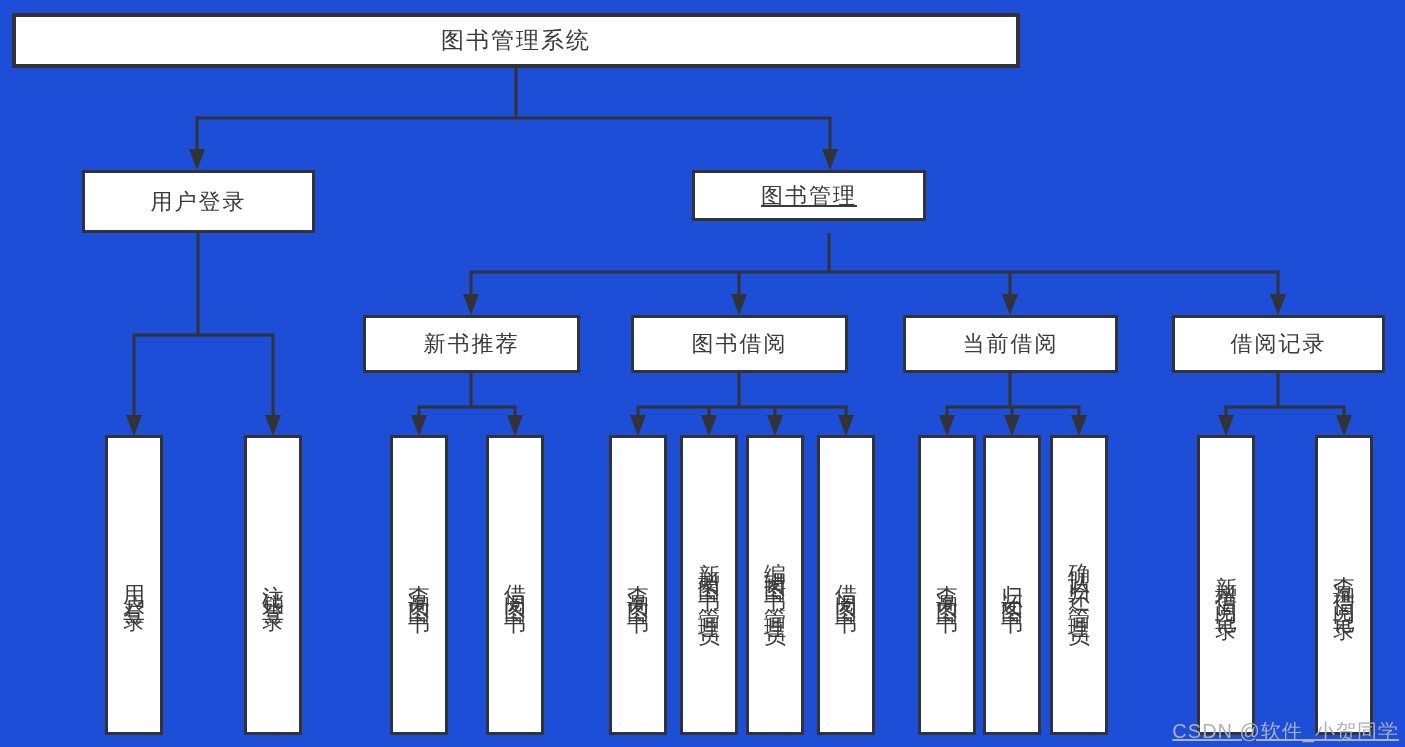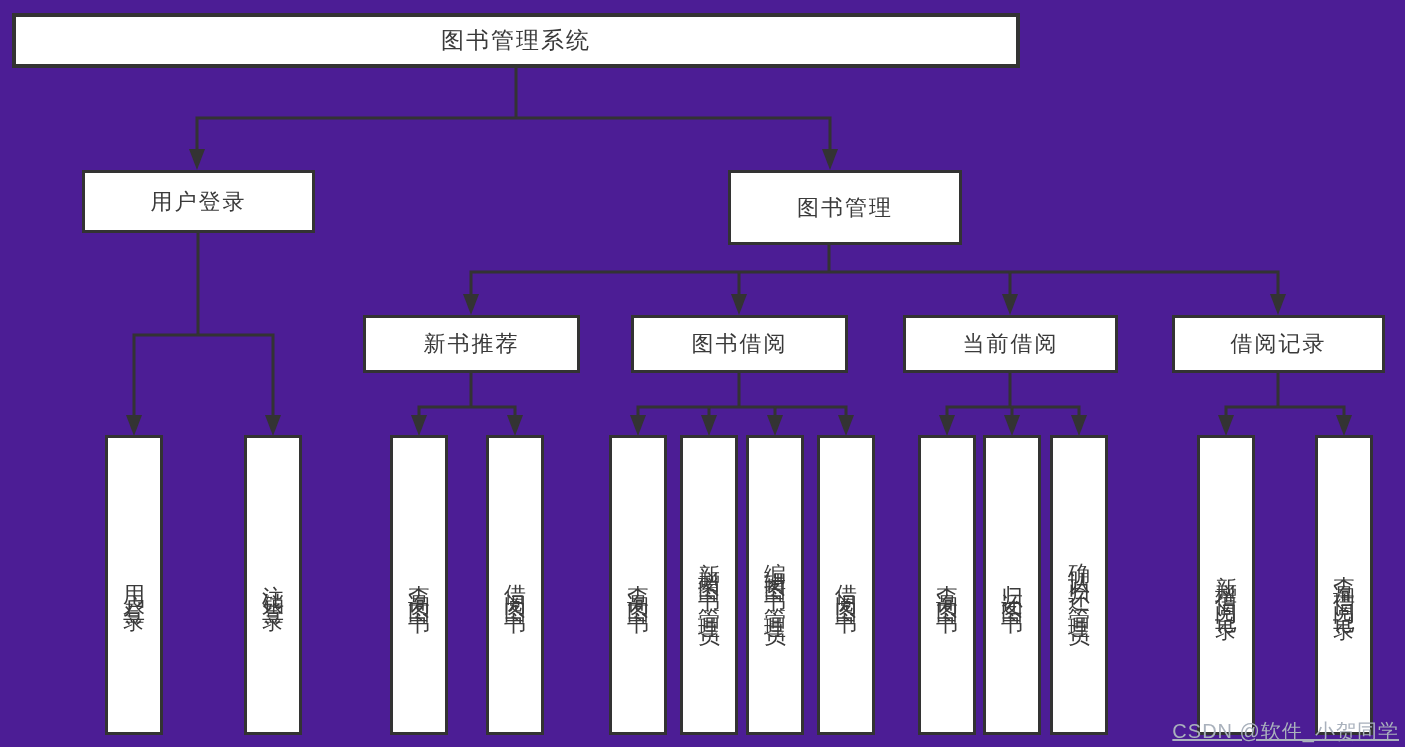--- a/index.html
+++ b/index.html
@@ -5,21 +5,21 @@
   html, body {
     margin: 0;
     padding: 0;
     background: #ffffff;
     font-family: "Liberation Sans", "DejaVu Sans", sans-serif;
   }
   .canvas {
     position: relative;
     width: 1405px;
     height: 747px;
-    background: #4c1d95;
+    background: #1d4ed8;
     overflow: hidden;
   }
   .connectors {
     position: absolute;
     left: 0;
     top: 0;
     width: 1405px;
     height: 747px;
     pointer-events: none;
   }
@@ -126,21 +126,21 @@
       <polygon points="1004,415 1020,415 1012,436"></polygon>
       <polygon points="1071,415 1087,415 1079,436"></polygon>
       <polygon points="1218,415 1234,415 1226,436"></polygon>
       <polygon points="1336,415 1352,415 1344,436"></polygon>
     </g>
   </svg>
 
   <div class="node root" style="left:12px; top:13px; width:1008px; height:55px;">图书管理系统</div>
 
   <div class="node" style="left:82px; top:170px; width:233px; height:63px;">用户登录</div>
-  <div class="node" style="left:728px; top:170px; width:234px; height:75px;">图书管理</div>
+  <div class="node" style="left:692px; top:170px; width:234px; height:51px;text-decoration:underline;">图书管理</div>
 
   <div class="node" style="left:363px; top:315px; width:217px; height:58px;">新书推荐</div>
   <div class="node" style="left:631px; top:315px; width:217px; height:58px;">图书借阅</div>
   <div class="node" style="left:903px; top:315px; width:215px; height:58px;">当前借阅</div>
   <div class="node" style="left:1172px; top:315px; width:213px; height:58px;">借阅记录</div>
 
   <div class="leaf" style="left:105px;">
     <span class="vtext">用户登录</span>
   </div>
   <div class="leaf" style="left:244px;">

